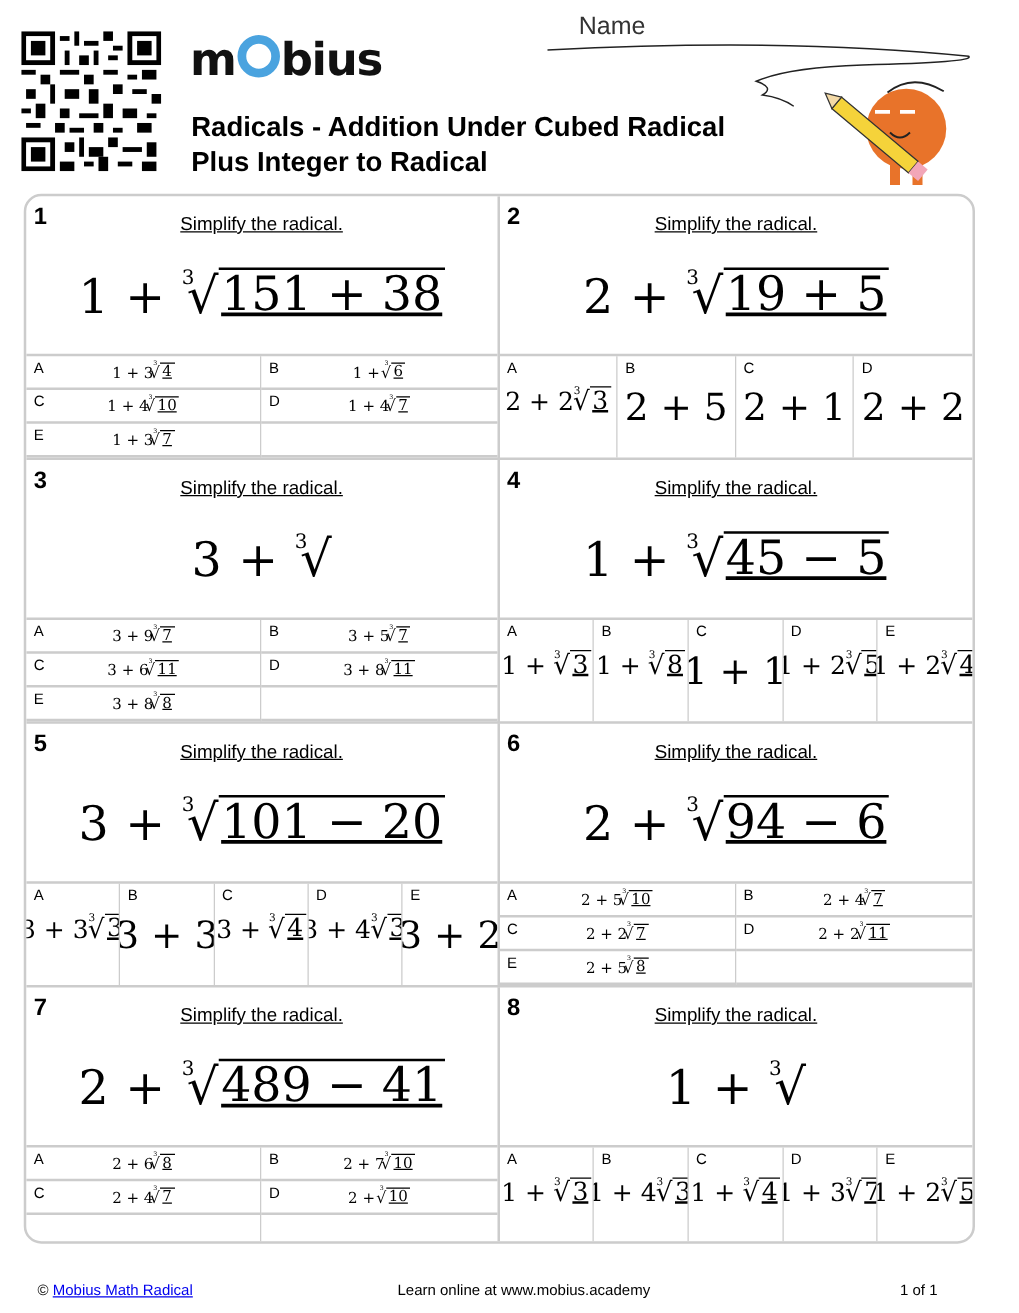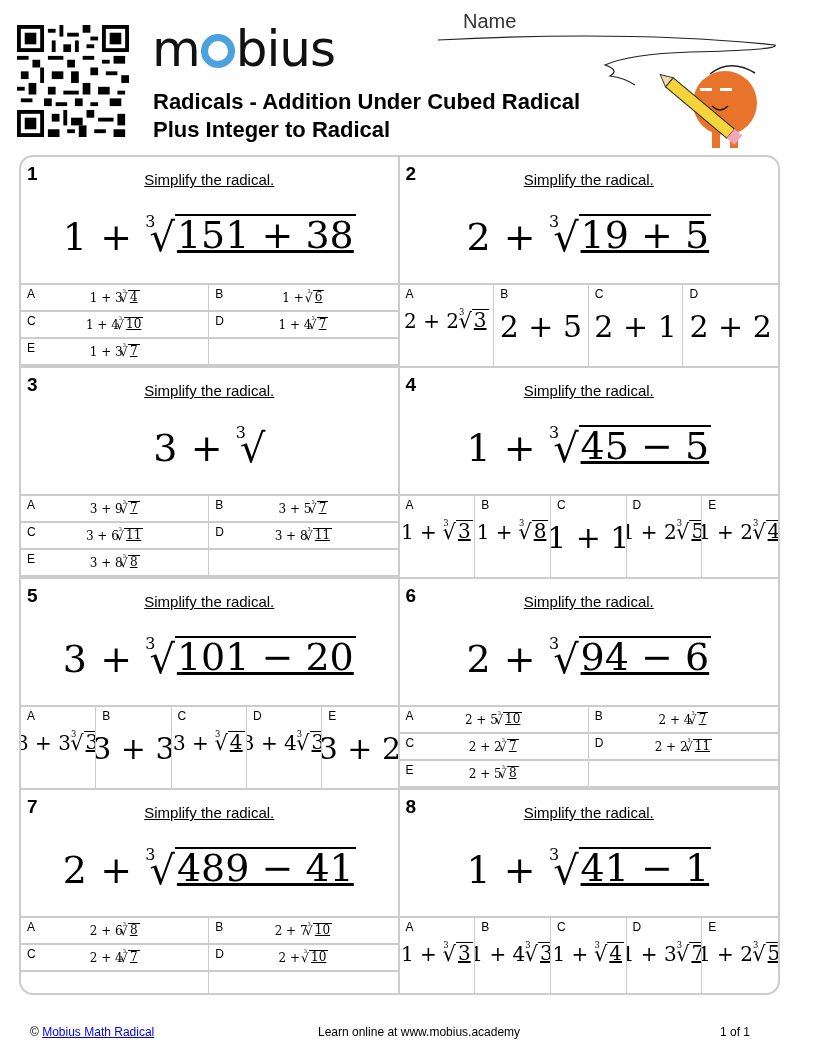--- a/index.html
+++ b/index.html
@@ -1,18 +1,18 @@
 <!DOCTYPE html>
 <html><head>
 <meta charset="utf-8">
 <style>
   * { box-sizing: border-box; margin: 0; padding: 0; }
   body { width: 815px; height: 1050px; background: #fff; font-family: "Liberation Sans", sans-serif; color: #000; position: relative; overflow: hidden; }
   .qr { position: absolute; left: 17px; top: 25px; width: 112px; height: 112px; }
-  .logo { position: absolute; left: 152px; top: 24px; font-family: "DejaVu Sans", sans-serif; font-weight: normal; font-size: 50px; letter-spacing: -1px; color: #111; line-height: 50px; }
+  .logo { position: absolute; left: 152px; top: 24px; font-family: "DejaVu Sans", sans-serif; font-weight: bold; font-size: 36px; letter-spacing: -1px; color: #111; line-height: 50px; }
   .logo .o { display: inline-block; width: 34px; height: 34px; border-radius: 50%; border: 7px solid #4aa3df; vertical-align: baseline; margin: 0 1px; position: relative; top: 2px; }
   .title { position: absolute; left: 153px; top: 88px; font-weight: bold; font-size: 22px; line-height: 28px; }
   .name-label { position: absolute; left: 463px; top: 10px; font-size: 20px; color: #333; }
   .name-line { position: absolute; left: 430px; top: 30px; width: 360px; height: 90px; }
   .mascot { position: absolute; left: 640px; top: 58px; width: 130px; height: 95px; }
   .grid { position: absolute; left: 19px; top: 155px; width: 761px; height: 840px; border: 2px solid #ccc; border-radius: 14px; display: grid; grid-template-columns: 1fr 1fr; grid-template-rows: repeat(4, 1fr); overflow: hidden; }
   .cell { border-right: 2px solid #ccc; border-bottom: 2px solid #ccc; position: relative; display: flex; flex-direction: column; }
   .cell:nth-child(2n) { border-right: none; }
   .cell:nth-child(n+7) { border-bottom: none; }
   .qnum { position: absolute; left: 6px; top: 6px; font-weight: bold; font-size: 19px; }
@@ -500,21 +500,20 @@
       </div>
     </div>
     <div class="cell">
       <div class="qnum">8</div>
     <div class="prompt">Simplify the radical.</div>
     <div class="expr">
       <span>1</span><span class="sp"></span>+<span class="sp"></span>
       <span class="rad">
           <span class="idx">3</span>
           <span class="sym">√</span>
-          <span class="under">41 − 1</span>
         </span>
     </div>
     <div class="ans five">
         <div class="opt">
       <span class="letter">A</span>
       <span style="white-space:pre">1 + </span>
           <span class="rad">
             <span class="idx">3</span>
             <span class="sym">√</span>
             <span class="under">3</span>

